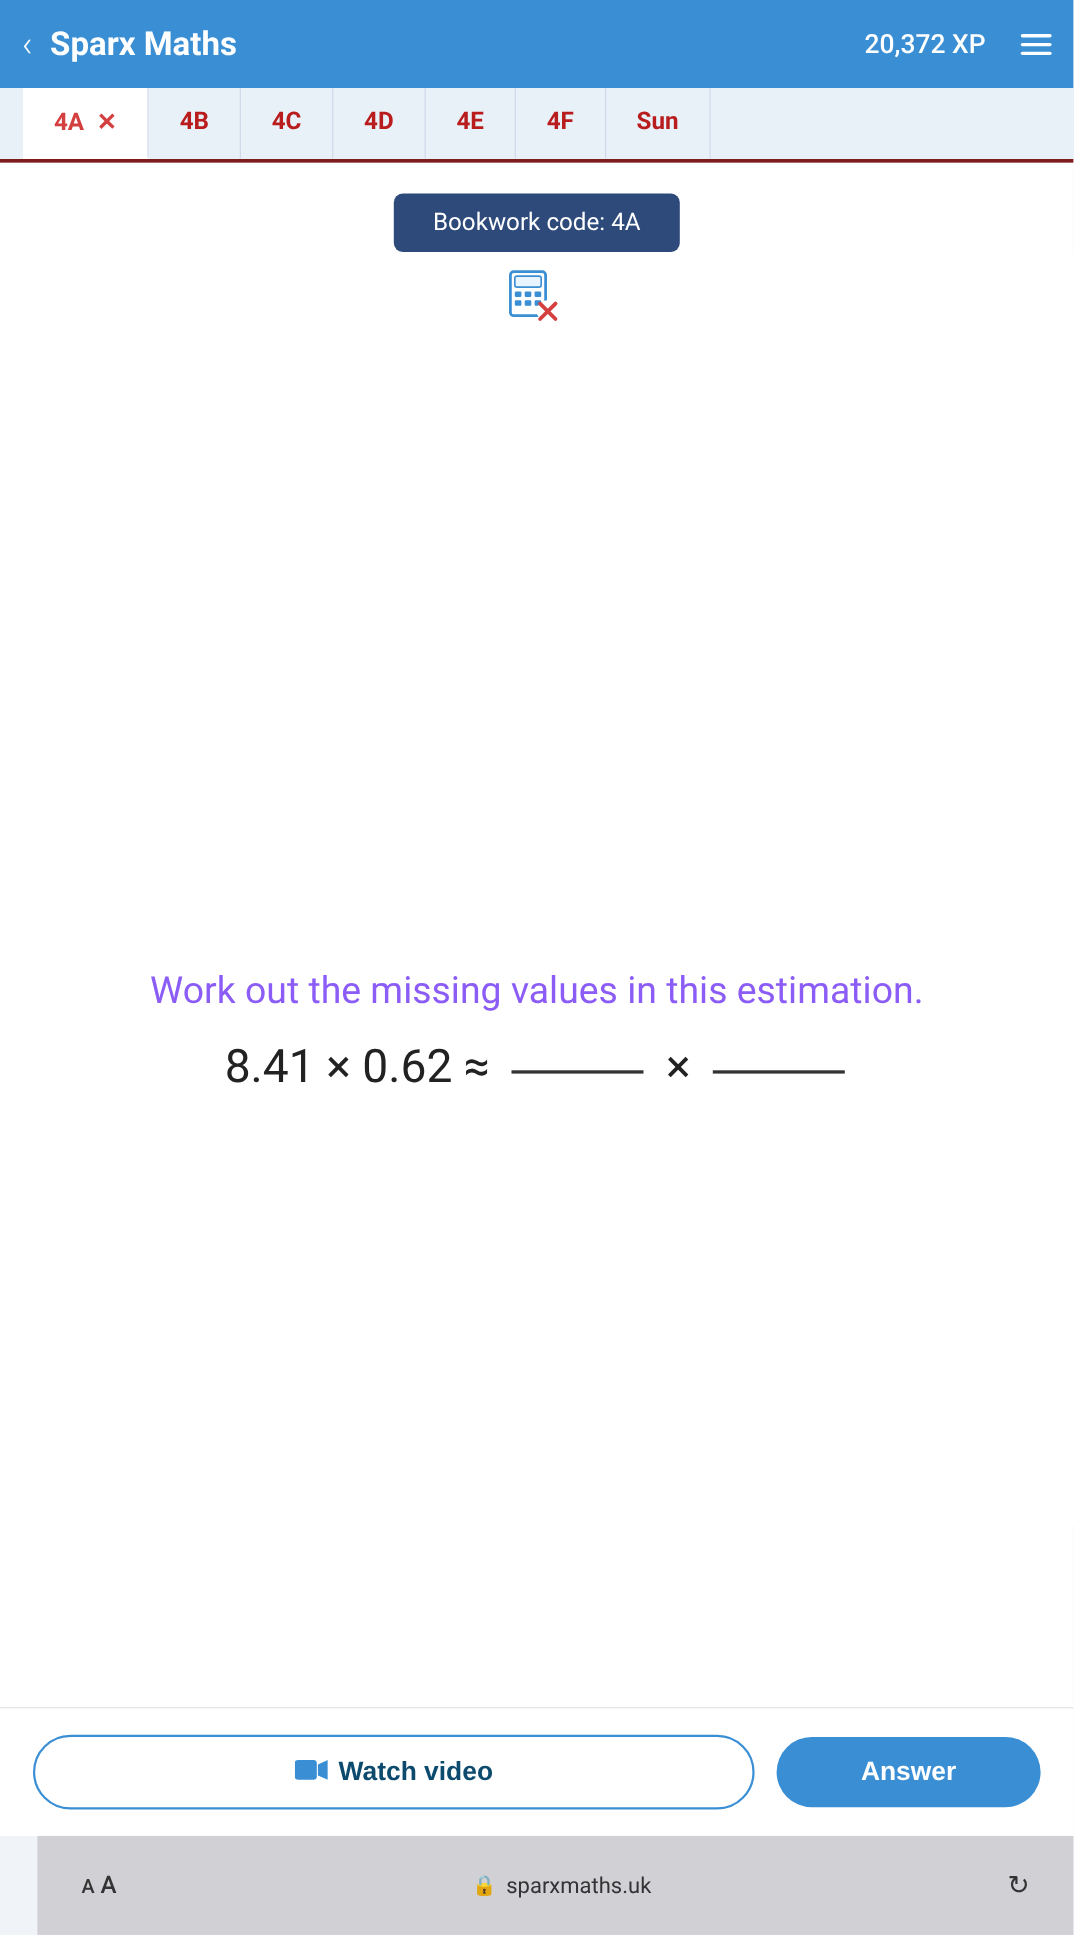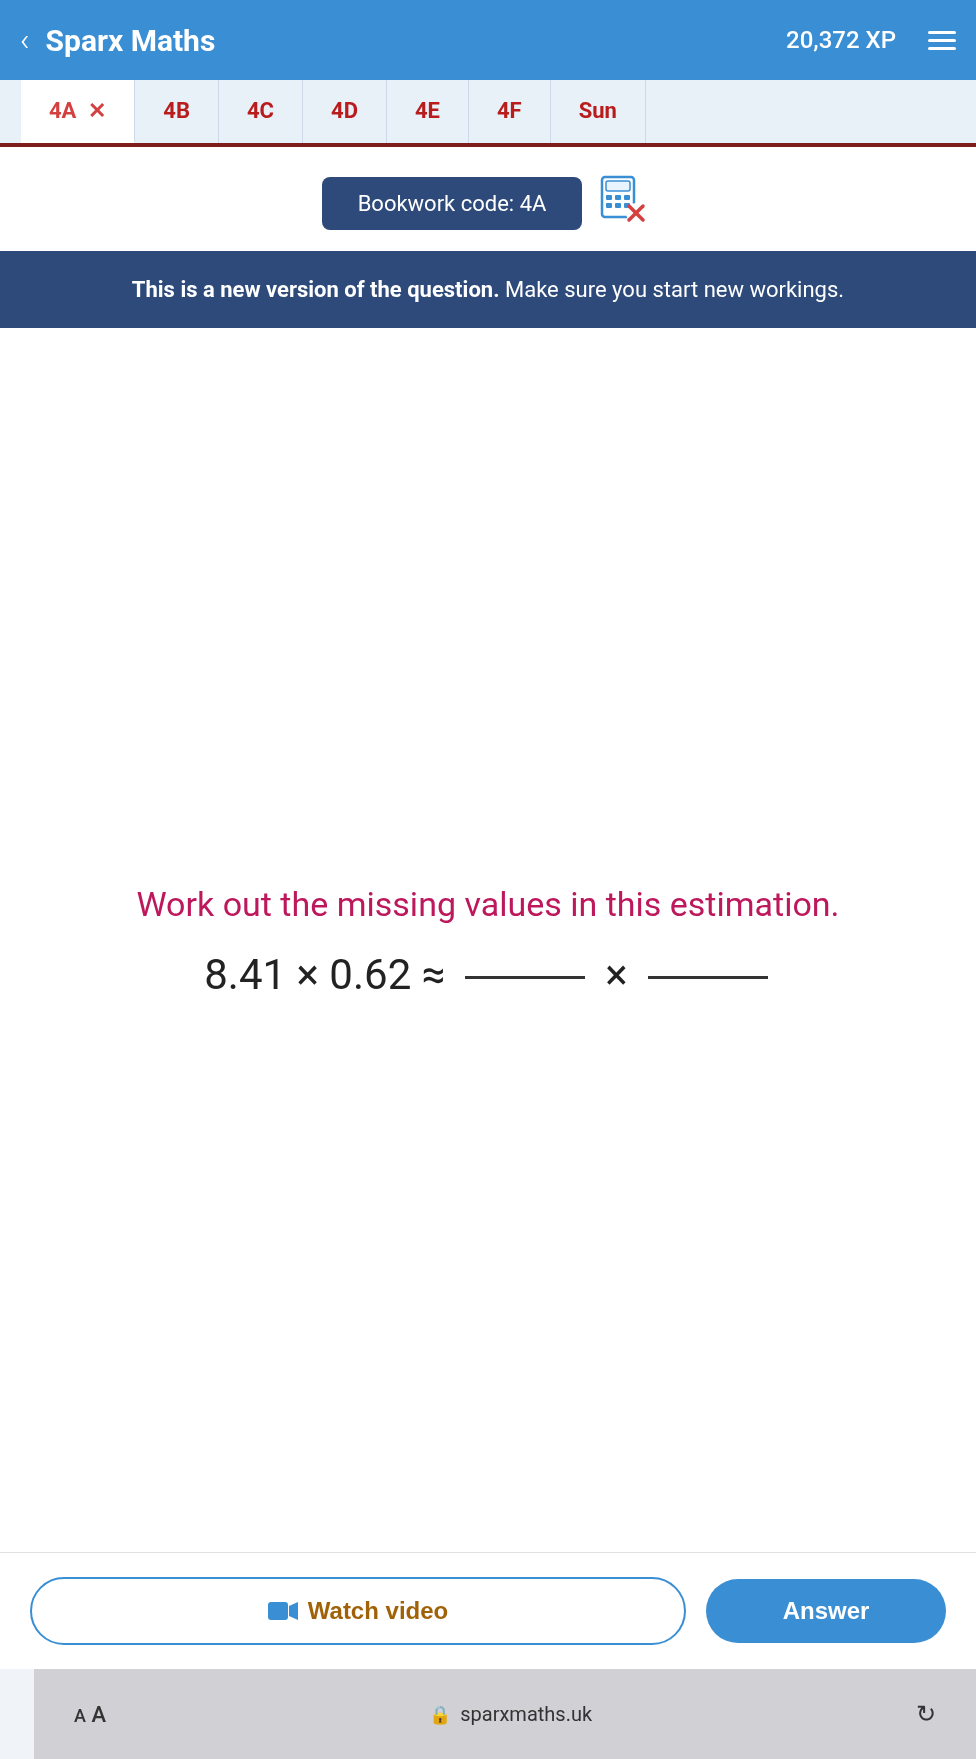--- a/index.html
+++ b/index.html
@@ -113,20 +113,21 @@
       flex-direction: column;
     }
 
     
     .bookwork-section {
       display: flex;
       align-items: center;
       justify-content: center;
       padding: 28px 20px 20px;
       gap: 16px;
+      flex-direction: column;
     }
 
     .bookwork-badge {
       background: #2d4a7a;
       color: white;
       font-size: 22px;
       padding: 14px 36px;
       border-radius: 8px;
       font-weight: 400;
     }
@@ -162,21 +163,21 @@
       flex: 1;
       display: flex;
       flex-direction: column;
       align-items: center;
       justify-content: center;
       padding: 40px 30px;
     }
 
     .question-text {
       font-size: 34px;
-      color: #be185d;
+      color: #8b5cf6;
       text-align: center;
       margin-bottom: 21px;
       line-height: 1.4;
     }
 
     .equation-line {
       font-size: 42px;
       color: #222;
       display: flex;
       align-items: center;
@@ -199,27 +200,27 @@
       padding: 24px 30px;
       gap: 20px;
       border-top: 1px solid #e0e0e0;
       background: white;
       align-items: center;
       justify-content: center;
     }
 
     .watch-video-btn {
       display: flex;
-      align-items: center;
+      align-items: flex-start;
       gap: 10px;
       padding: 18px 36px;
       border: 2.5px solid #3a8fd4;
       border-radius: 50px;
       background: white;
-      color: #a16207;
+      color: #0c4a6e;
       font-size: 24px;
       font-weight: 700;
       cursor: pointer;
       flex: 1;
       justify-content: center;
     }
 
     .answer-btn {
       padding: 18px 40px;
       border-radius: 50px;
@@ -329,24 +330,20 @@
         <rect x="17" y="28" width="6" height="5" rx="1" fill="#3a8fd4"></rect>
         <rect x="26" y="28" width="6" height="5" rx="1" fill="#3a8fd4"></rect>
 
         <circle cx="38" cy="38" r="10" fill="white"></circle>
         <line x1="31" y1="31" x2="45" y2="45" stroke="#d44040" stroke-width="3.5" stroke-linecap="round"></line>
         <line x1="45" y1="31" x2="31" y2="45" stroke="#d44040" stroke-width="3.5" stroke-linecap="round"></line>
       </svg>
     </div>
   </div>
 
-  <div class="warning-banner">
-    <span class="bold">This is a new version of the question.</span>
-    <span> Make sure you start new workings.</span>
-  </div>
 
   <div class="question-area">
     <div class="question-text">Work out the missing values in this estimation.</div>
     <div class="equation-line">
       <span>8.41 × 0.62 ≈</span>
       <span class="equation-blank"></span>
       <span>×</span>
       <span class="equation-blank"></span>
     </div>
   </div>

